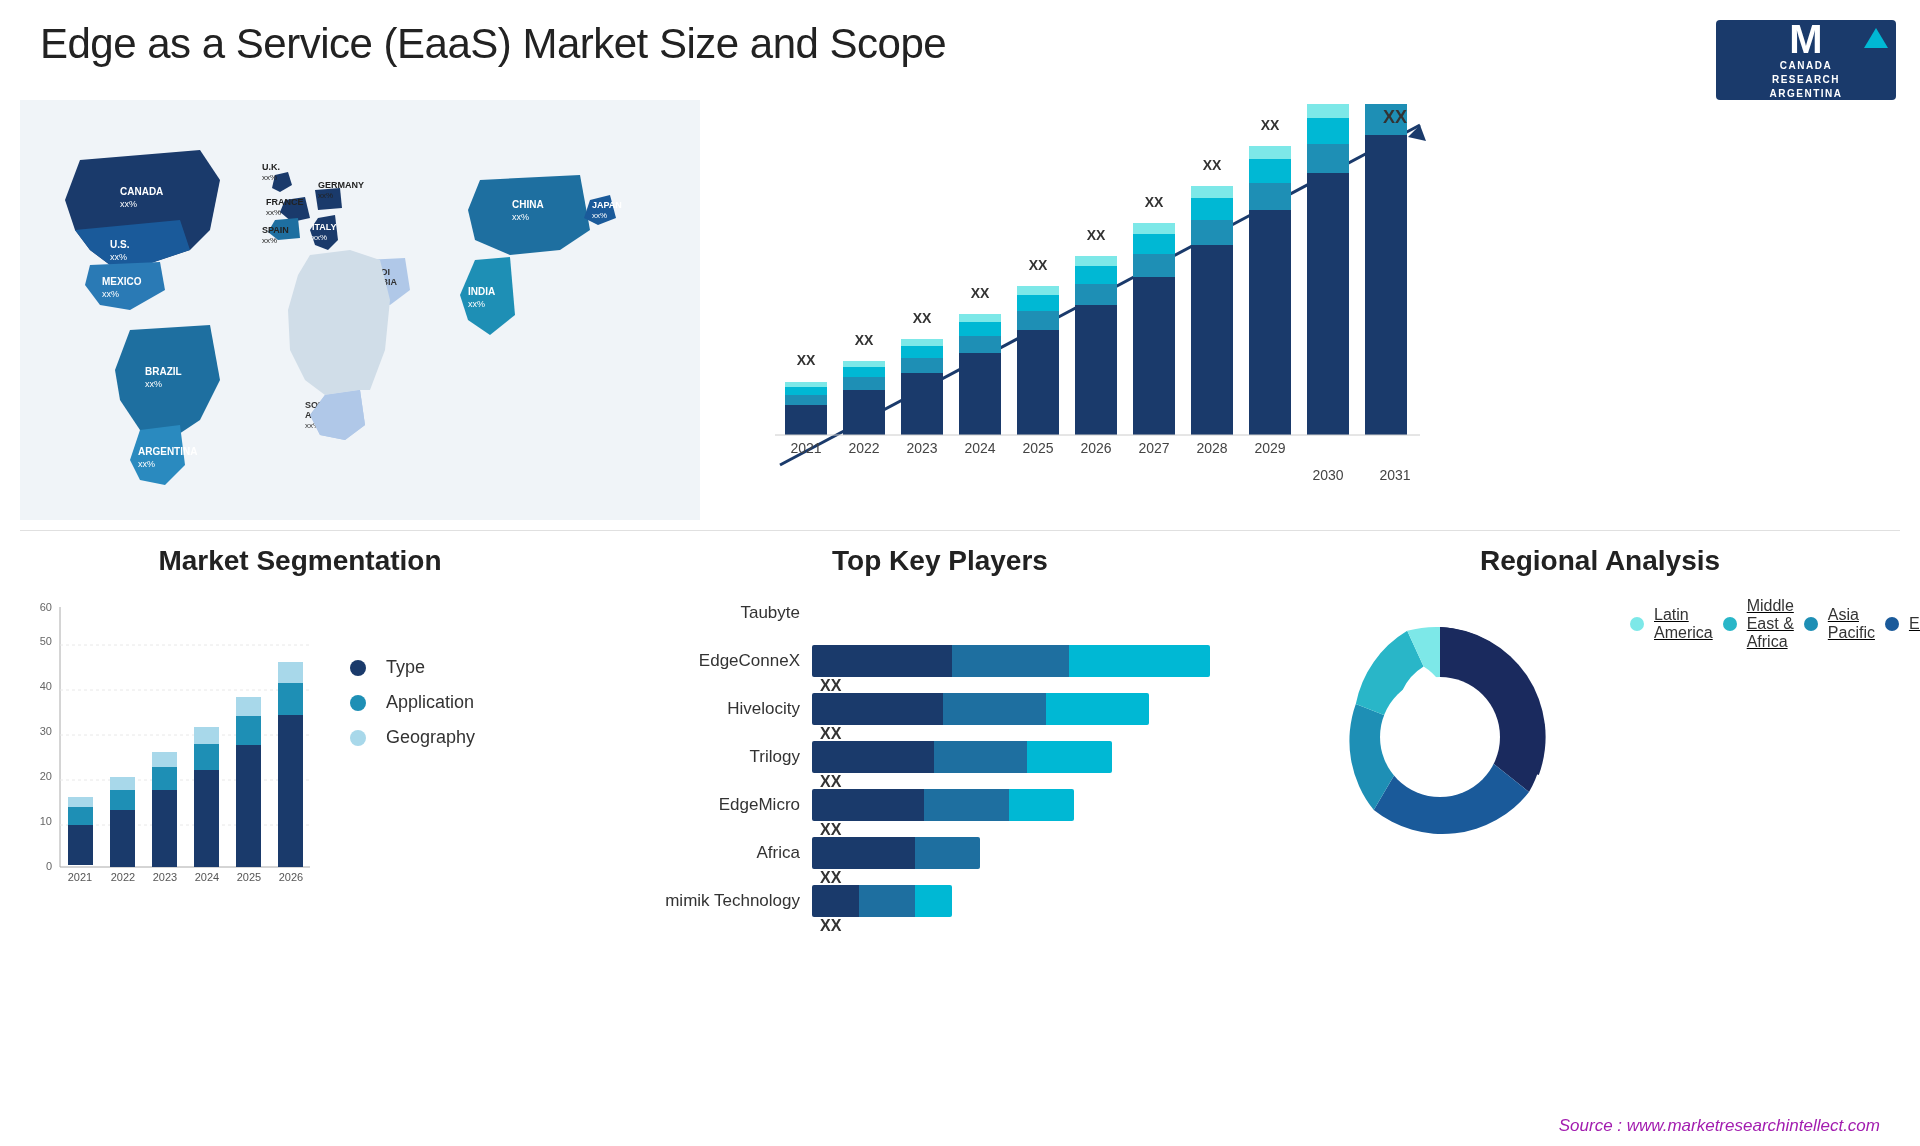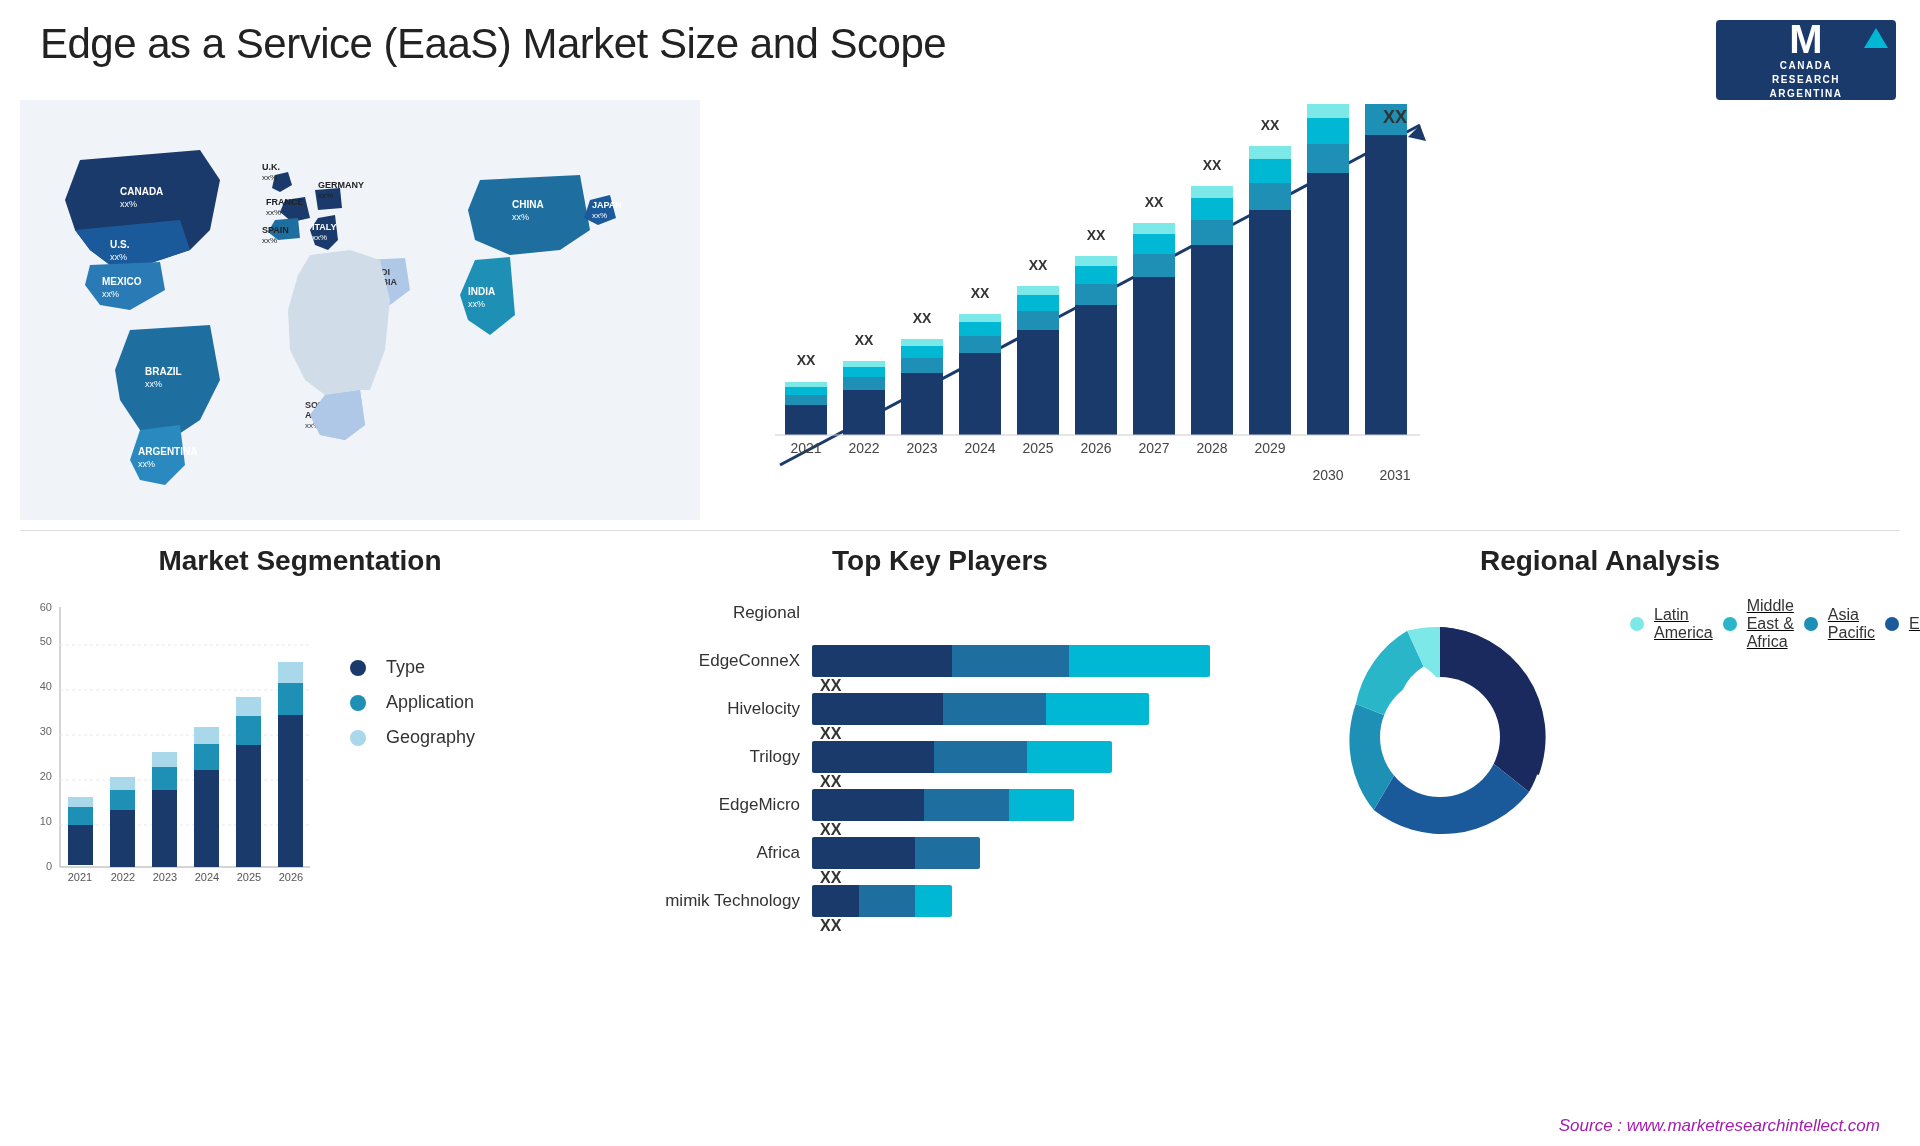--- a/index.html
+++ b/index.html
@@ -499,21 +499,21 @@
       </div>
     </div>
   </div>
 </div>
 
 <div class="bottom-center">
   <div class="section-title">Top Key Players</div>
   <div class="players-list">
 
     <div class="player-row">
-      <div class="player-name">Regional</div>
+      <div class="player-name">Taubyte</div>
       <div class="player-bar-wrap">
         <div class="player-bar" style="width:0%;"></div>
       </div>
     </div>
 
     <div class="player-row">
       <div class="player-name">EdgeConneX</div>
       <div class="player-bar-wrap">
         <div class="player-bar" style="width:85%;">
           <div class="player-bar-seg1" style="flex:30"></div>

